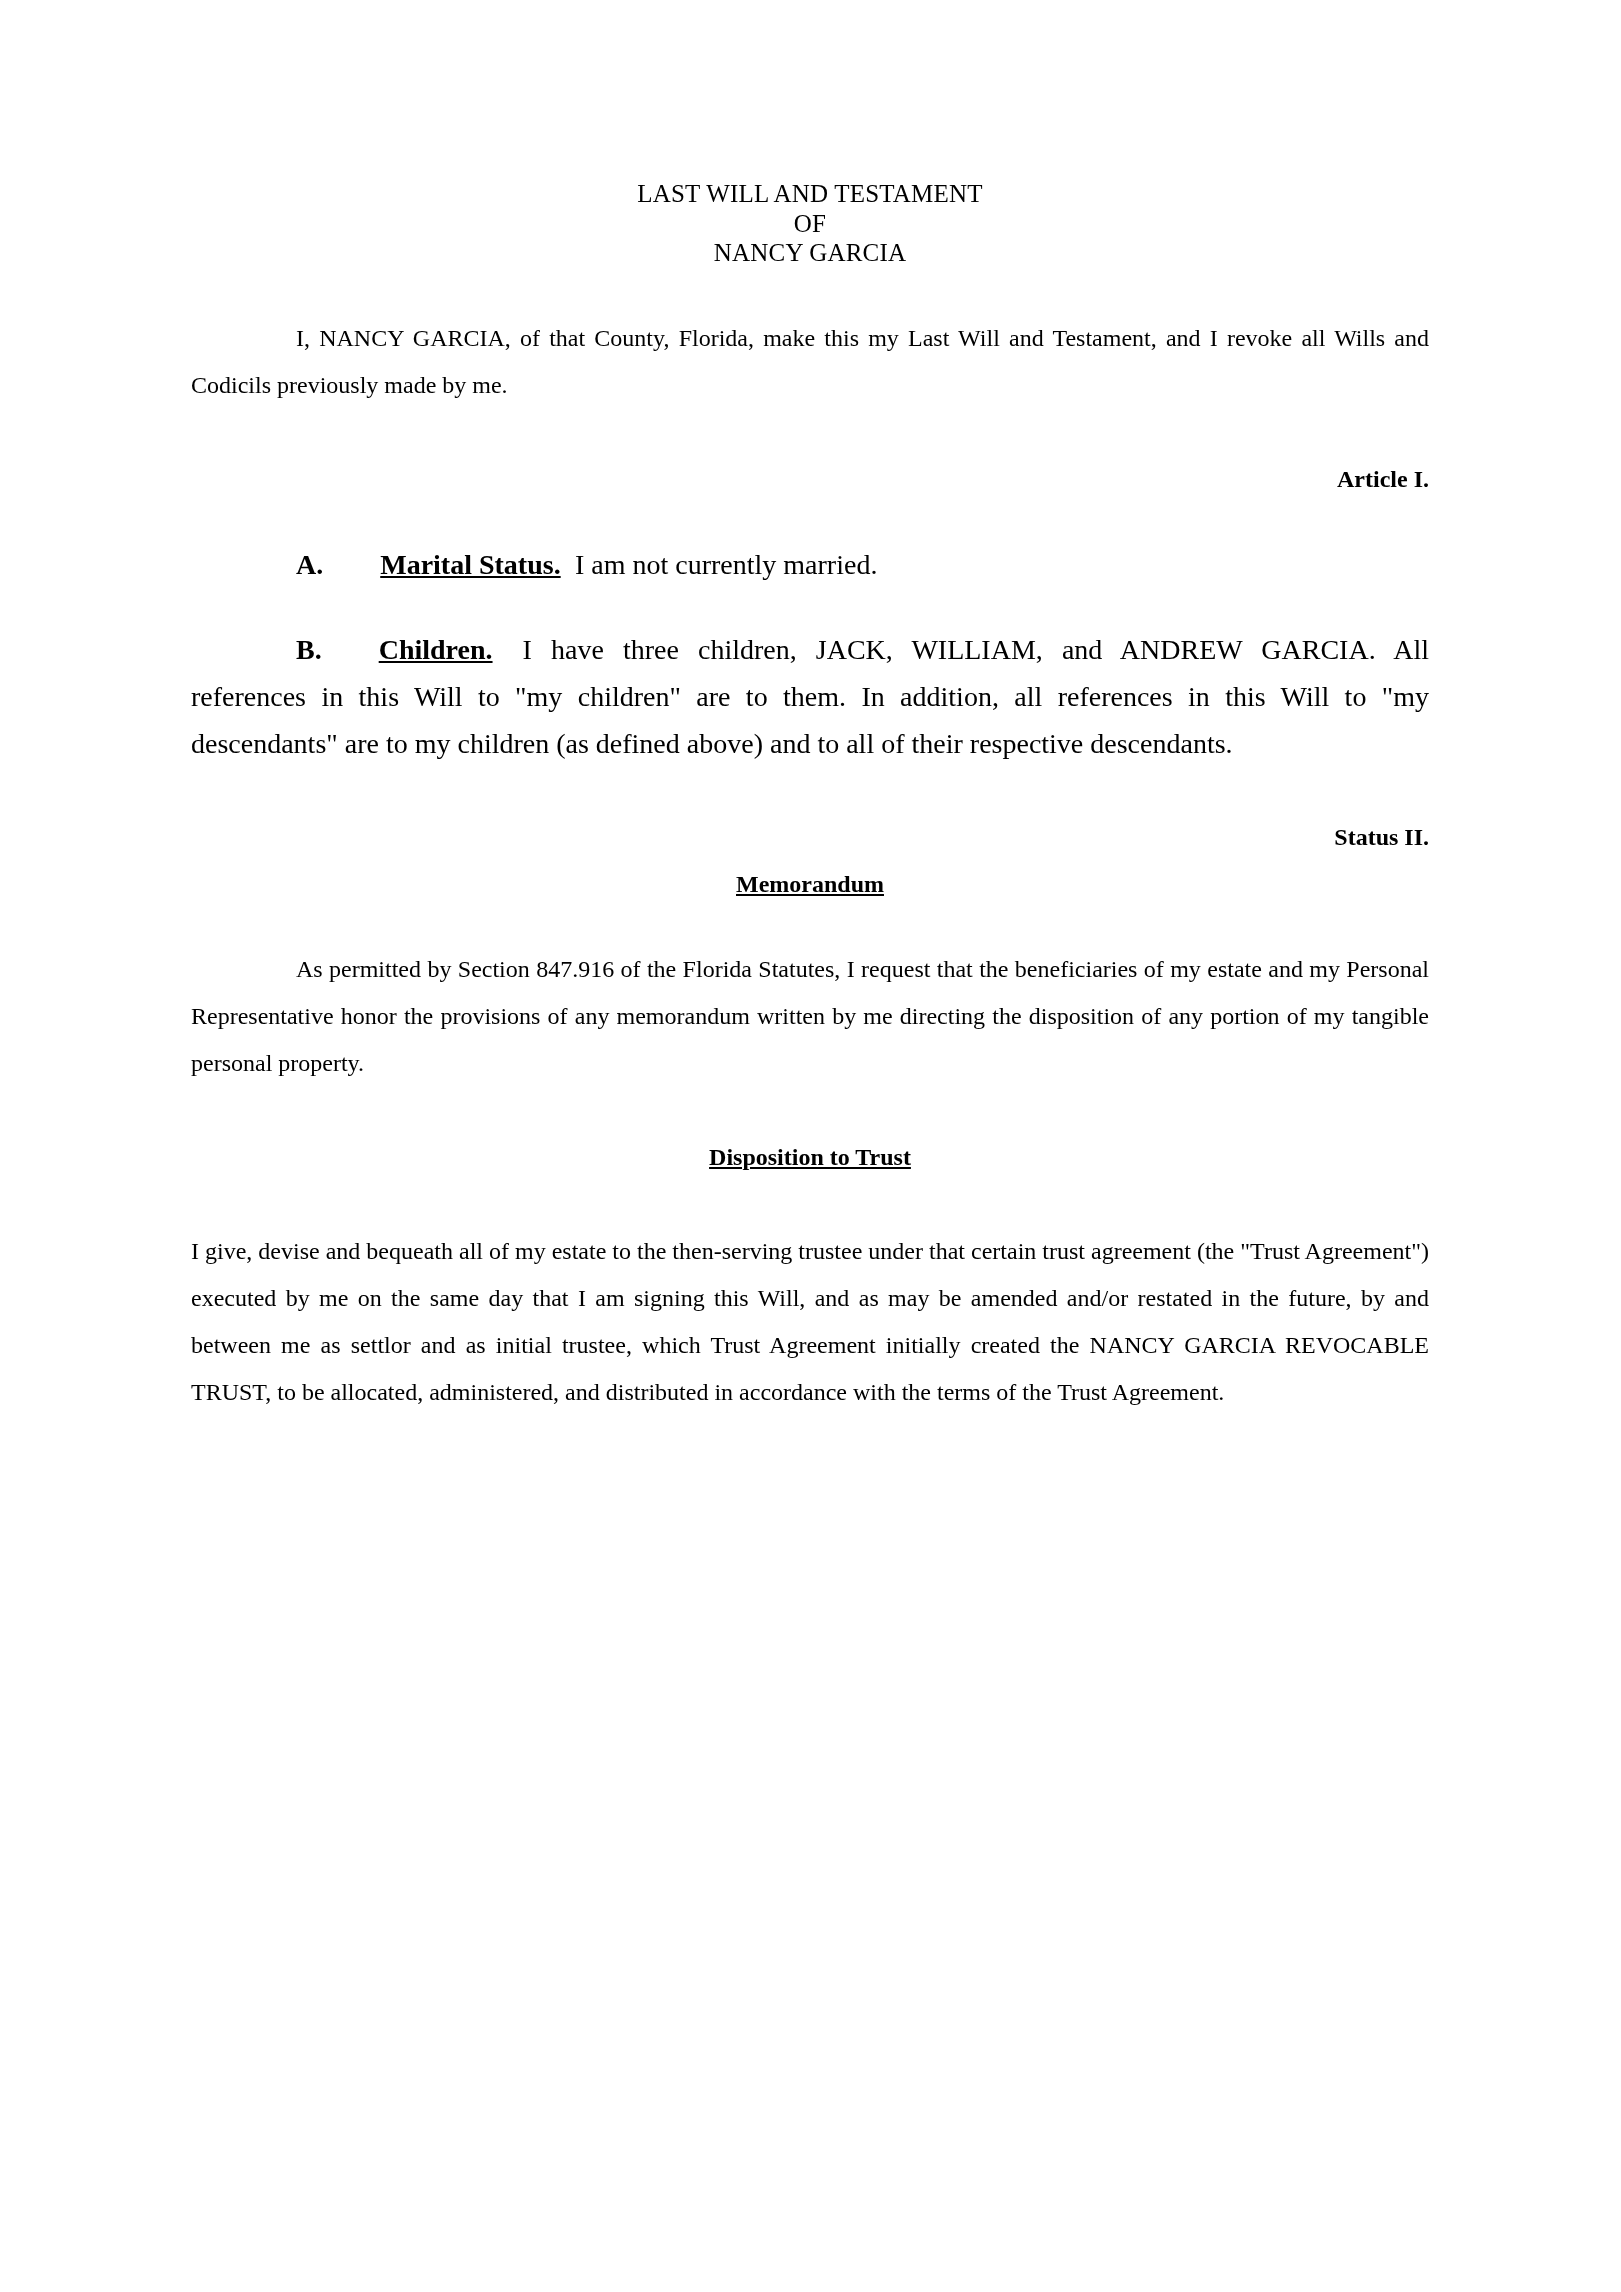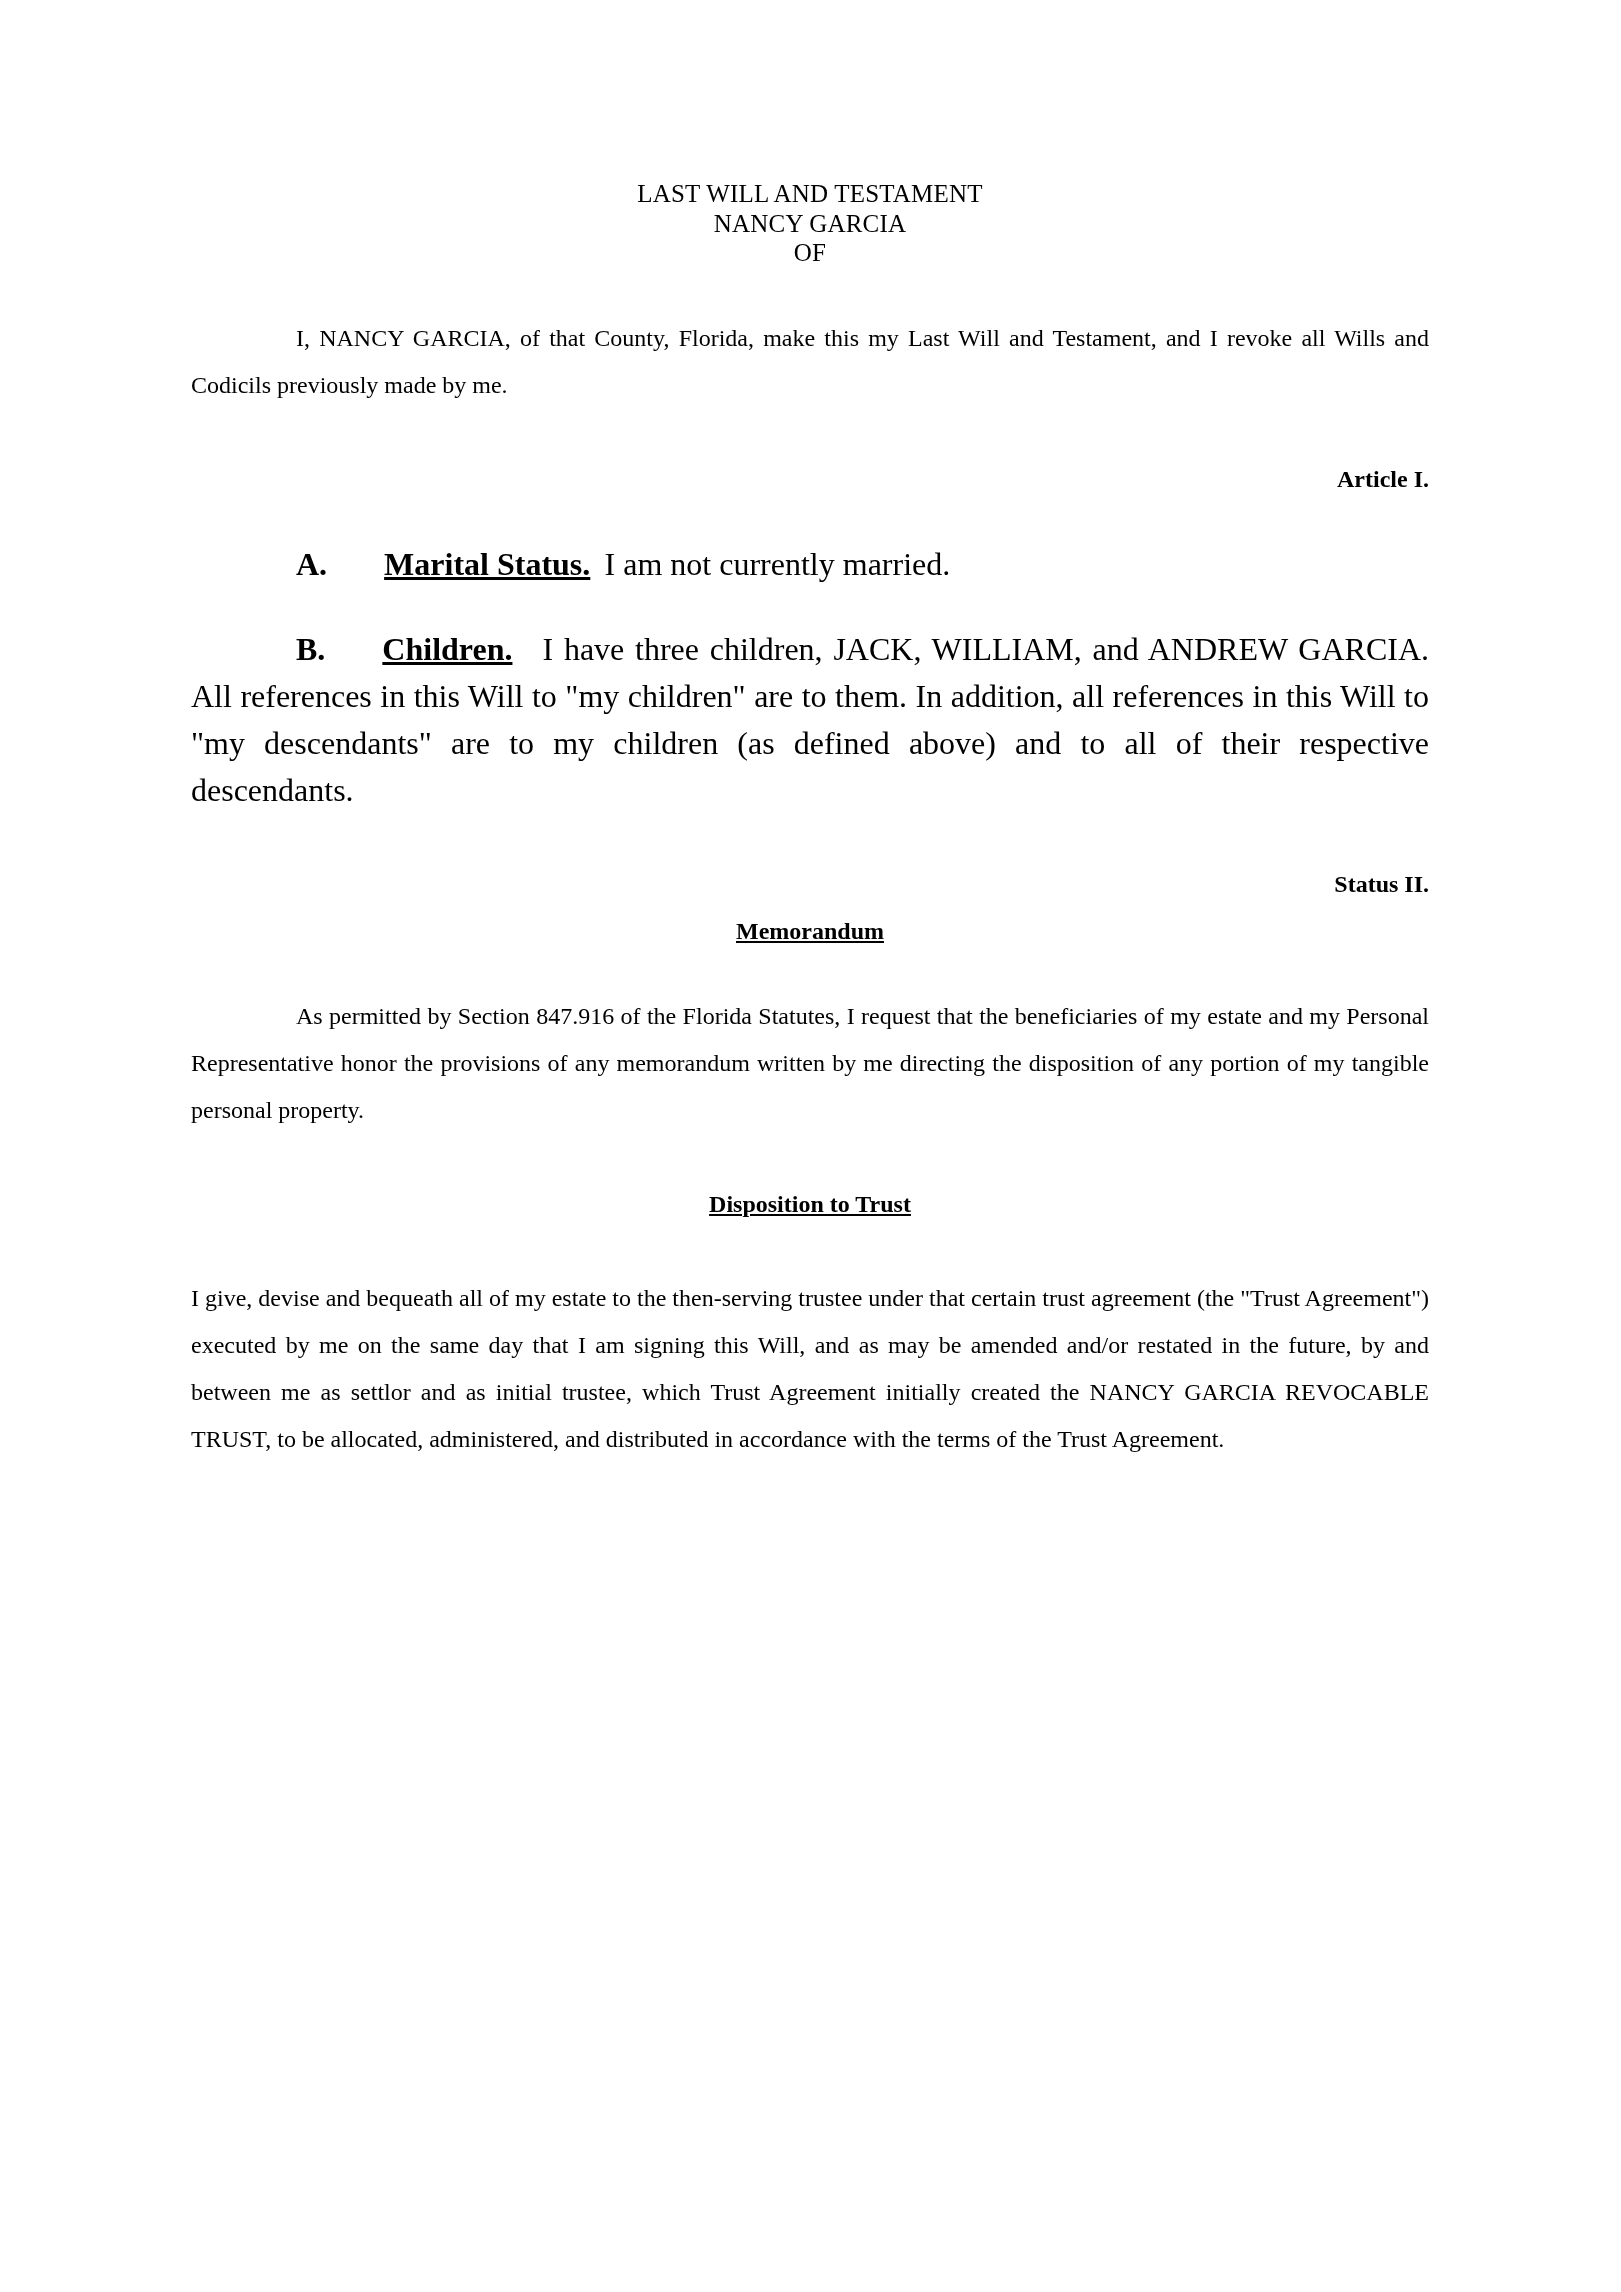--- a/index.html
+++ b/index.html
@@ -72,21 +72,21 @@
     font-weight: bold;
     line-height: 47px;
   }
   .article-subtitle span.u {
     text-decoration: underline;
     text-underline-offset: 1.8px;
   }
 
   
   .section-para {
-    font-size: 32px;
+    font-size: 28px;
     line-height: 47px;
     text-align: justify;
     text-justify: inter-word;
     margin: 0;
     text-indent: 105px;
   }
   .sec-letter {
     font-weight: bold;
   }
   .sec-tab {
@@ -108,22 +108,22 @@
   }
 </style>
 </head>
 <body>
 
 <div class="page">
   <div class="content">
 
     <div class="title-block">
       <div class="title-line">LAST WILL AND TESTAMENT</div>
+      <div class="title-line">OF</div>
       <div class="title-line">NANCY GARCIA</div>
-      <div class="title-line">OF</div>
     </div>
 
     <div class="spacer-lg"></div>
 
     <p class="para indent-first">I, NANCY GARCIA, of that County, Florida, make this my Last Will and Testament, and I revoke all Wills and Codicils previously made by me.</p>
 
     <div class="spacer-lg"></div>
 
     <div class="article-heading">Article I.</div>
 

